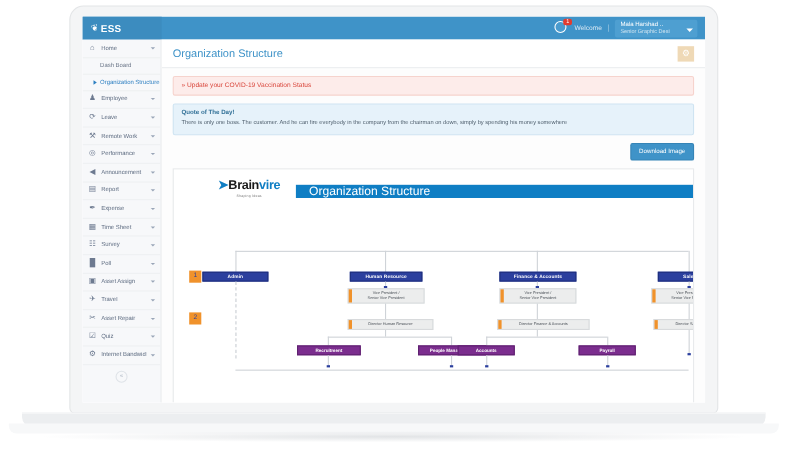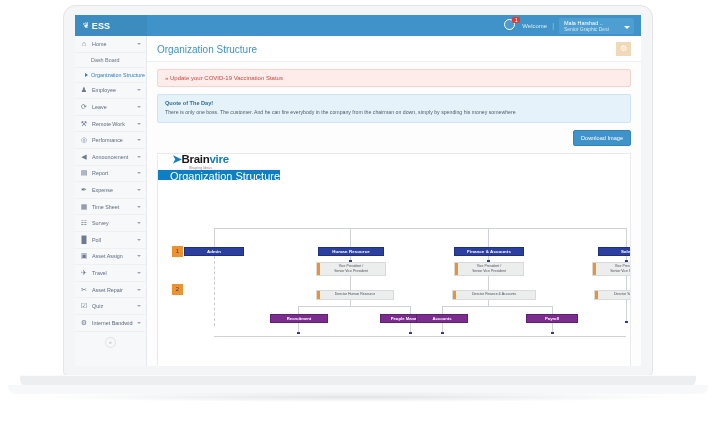--- a/index.html
+++ b/index.html
@@ -193,21 +193,21 @@
     padding: 4px 7px; border-radius: 2px; border:1px solid #3584b6;
   }
 
   
   .chart-panel {
     margin: 7px 10px 0 10px;
     border: 1px solid #e8eaec;
     background: #ffffff;
     height: 215px; position: relative; overflow: hidden;
   }
-  .bv-bar { display:flex; height: 26px; align-items: flex-start; flex-direction: column; }
+  .bv-bar { display:flex; height: 26px; align-items: flex-end; }
   .bv-blue-a { width: 26px; background:#0f7ec4; }
   .bv-logo {
     width: 85px; background:#ffffff;
     display:flex; flex-direction:column; align-items:center; justify-content:center;
   }
   .bv-logo-main { font-size: 11.5px; font-weight: bold; color:#1b1b1b; letter-spacing:-.3px; line-height:11px; }
   .bv-logo-main .arw { color:#0f7ec4; }
   .bv-logo-main .vire { color:#0f7ec4; }
   .bv-logo-sub { font-size: 3.2px; color:#7d7d7d; letter-spacing:.2px; margin-top:1px; }
   .bv-title-bar {

